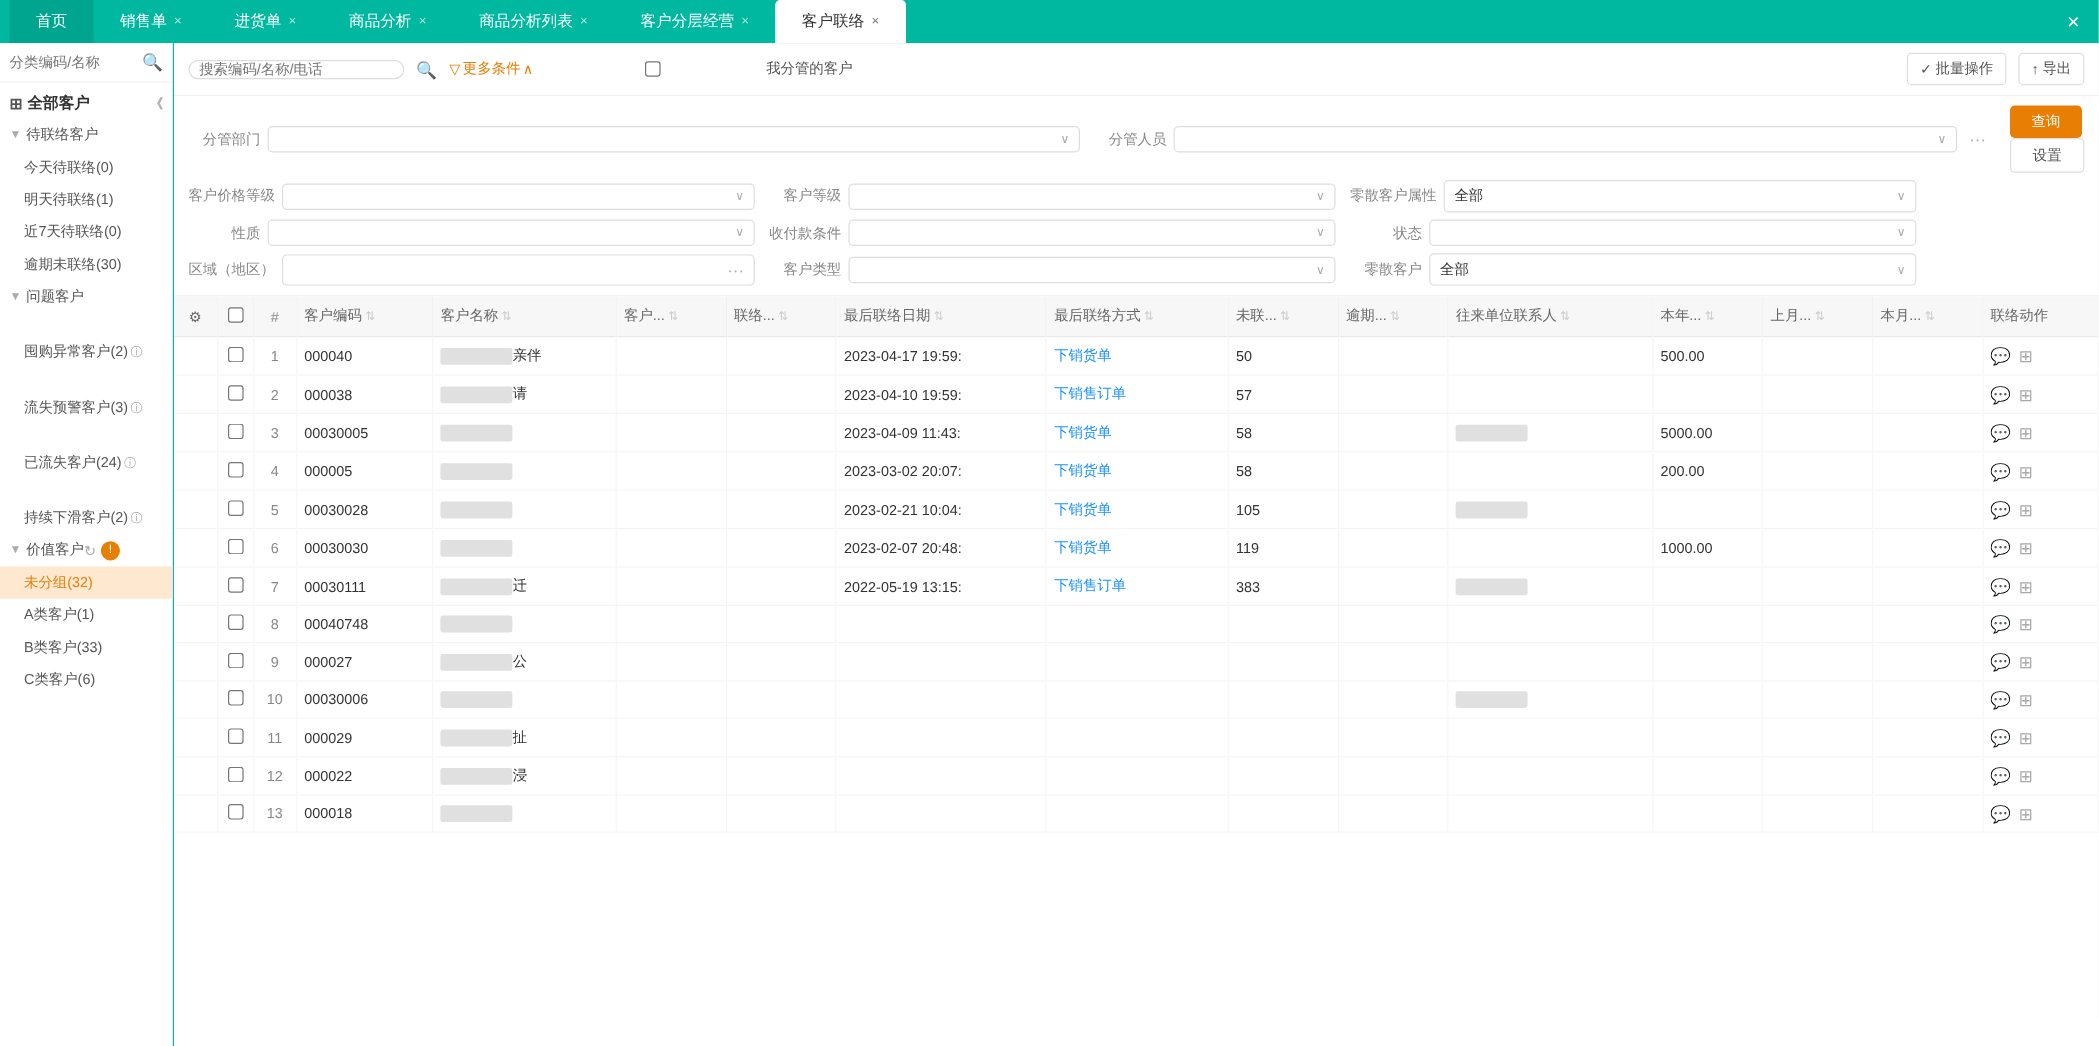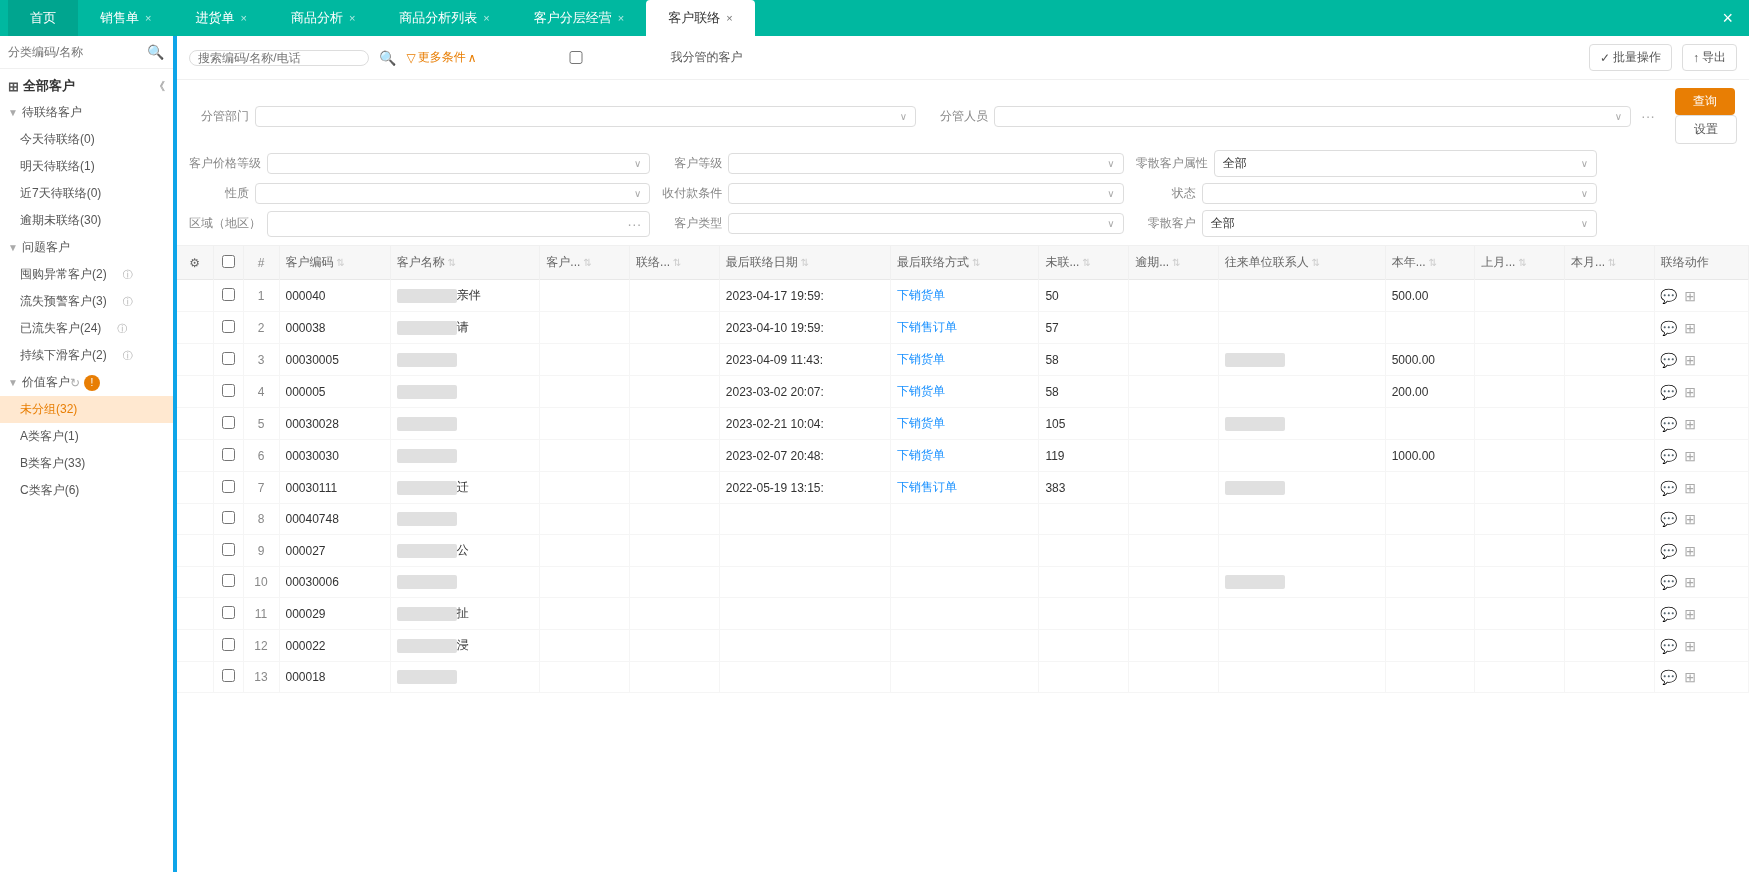--- a/index.html
+++ b/index.html
@@ -41,23 +41,23 @@
     }
 
     
     .main-layout {
       display: flex;
       height: calc(100vh - 36px);
     }
 
     
     .sidebar {
-      width: 177px;
+      width: 145px;
       background: #fff;
-      border-right: 4px solid #0ea5e9;
+      border-right: 1px solid #0ea5e9;
       display: flex;
       flex-direction: column;
       overflow-y: auto;
       flex-shrink: 0;
     }
     .sidebar-search {
       display: flex;
       align-items: center;
       padding: 8px 8px;
       border-bottom: 1px solid #f0f0f0;
@@ -94,21 +94,21 @@
       padding: 5px 8px 5px 20px;
       color: #555;
       cursor: pointer;
       font-size: 12px;
       display: flex;
       align-items: center;
       justify-content: space-between;
       text-align: right;
     }
     .sidebar-item.active { background: #ffe8d0; color: #e87e04; }
-    .sidebar-item .item-info { display: flex; align-items: center; gap: 16px; }
+    .sidebar-item .item-info { display: flex; align-items: center; gap: 2px; margin-top: 19px; }
     .sidebar-item .info-icon { color: #aaa; font-size: 10px; }
     .sidebar-refresh { display: flex; align-items: center; gap: 4px; }
     .refresh-badge { background: #e87e04; color: #fff; border-radius: 50%; width: 16px; height: 16px; display: flex; align-items: center; justify-content: center; font-size: 10px; }
 
     
     .content-area {
       flex: 1;
       display: flex;
       flex-direction: column;
       overflow: hidden;

